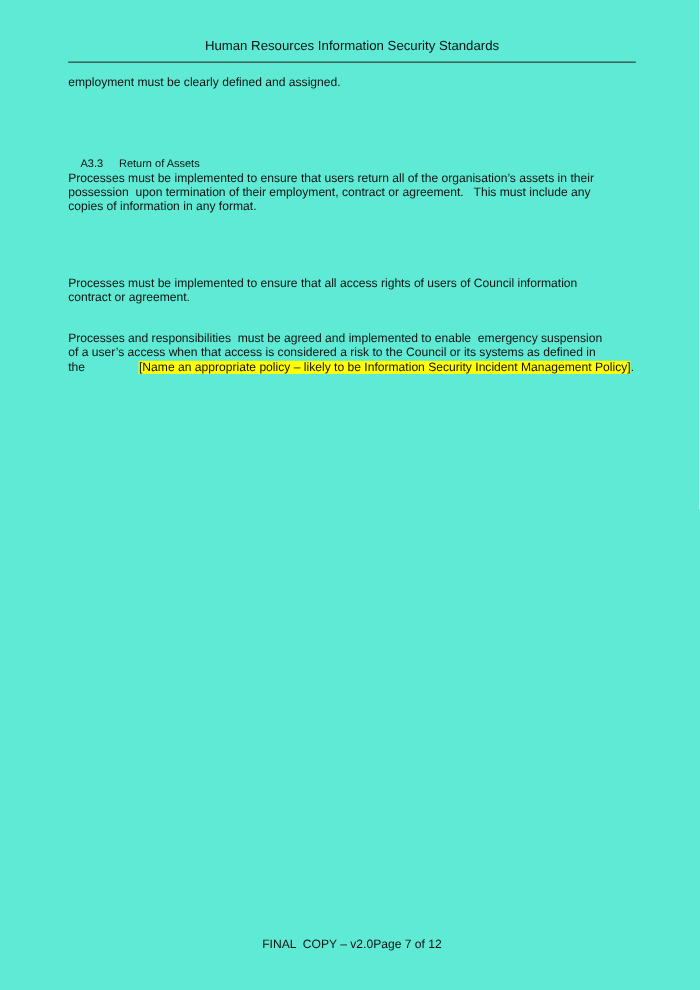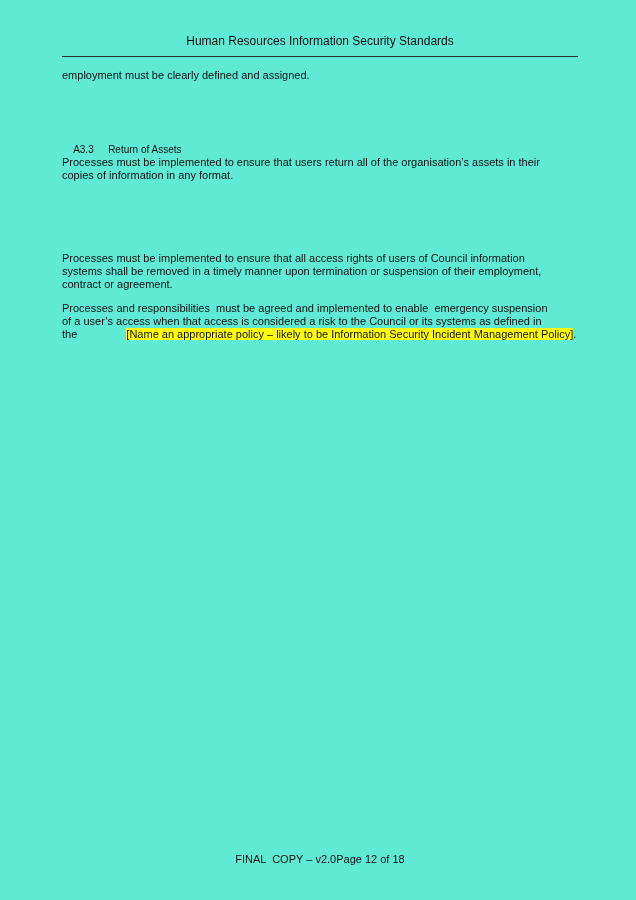--- a/index.html
+++ b/index.html
@@ -81,34 +81,34 @@
   <div class="block" style="top:69px">
     <span class="line">employment must be clearly defined and assigned.</span>
   </div>
 
   <div class="block heading" style="top:129px">
     <span class="h-num">A3.3</span><span>Return of Assets</span>
   </div>
 
   <div class="block" style="top:156px">
     <span class="line">Processes must be implemented to ensure that users return all of the organisation’s assets in their</span>
+    <span class="line">possession  upon termination of their employment, contract or agreement.   This must include any</span>
     <span class="line">copies of information in any format.</span>
   </div>
 
 
   <div class="block" style="top:252px">
     <span class="line">Processes must be implemented to ensure that all access rights of users of Council information</span>
-    <span class="line">systems shall be removed in a timely manner upon termination or suspension of their employment,</span>
     <span class="line">contract or agreement.</span>
   </div>
 
   <div class="block" style="top:302px">
     <span class="line">Processes and responsibilities  must be agreed and implemented to enable  emergency suspension</span>
     <span class="line">of a user’s access when that access is considered a risk to the Council or its systems as defined in</span>
     <span class="line"><span>the </span><span class="hl">[Name an appropriate policy – likely to be Information Security Incident Management Policy]</span><span>.</span></span>
   </div>
 
   <div class="footer">
     <span>FINAL  COPY – v2.0</span>
-    <span>Page 12 of 18</span>
+    <span>Page 7 of 12</span>
   </div>
 
 </div>
 
 </body></html>

